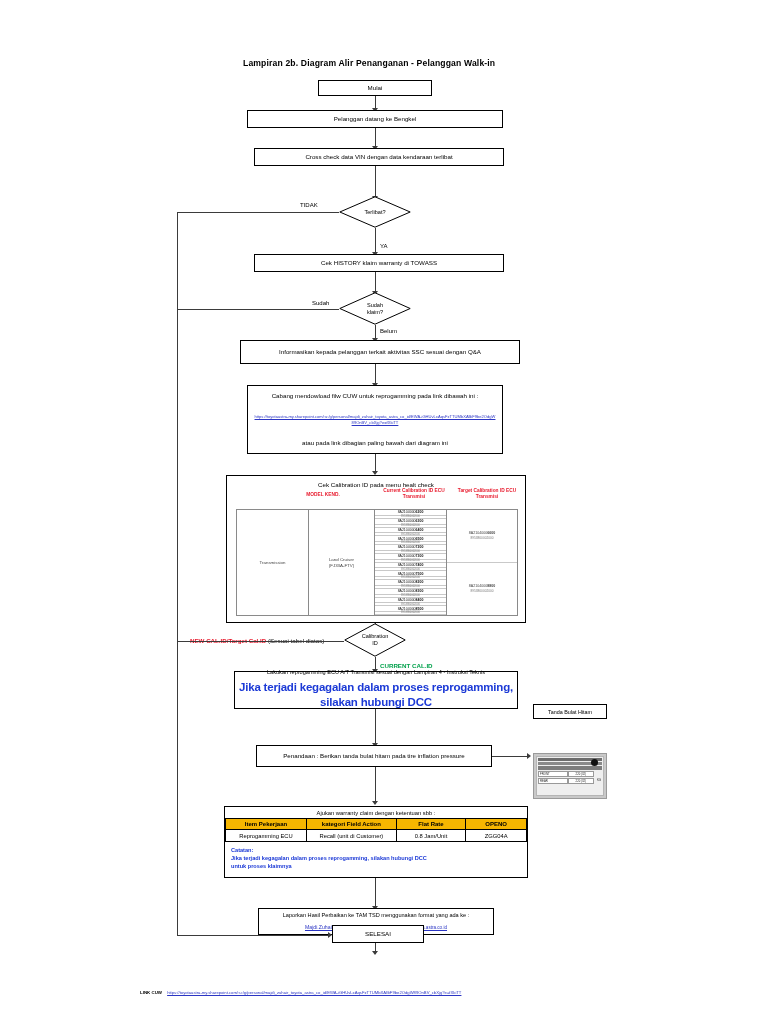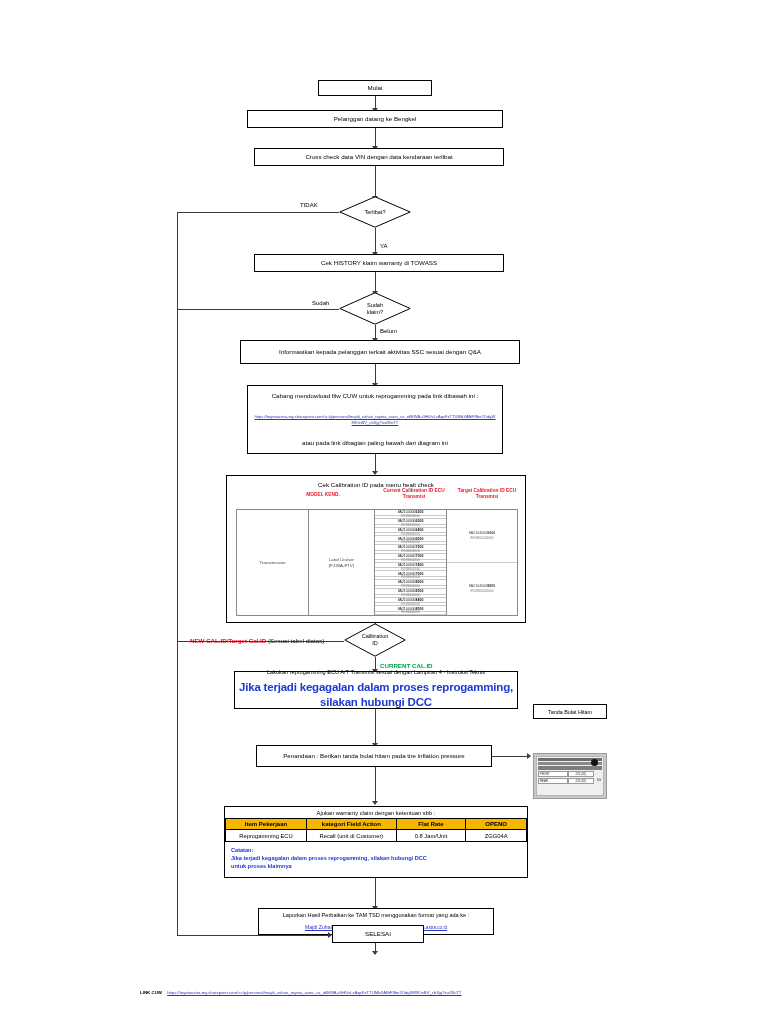--- a/index.html
+++ b/index.html
@@ -129,20 +129,21 @@
     position:absolute;left:140px;top:990px;width:530px;
     font-size:4.2px;white-space:nowrap;
   }
   #bottomlink .tag{font-weight:bold;font-size:4.4px;}
 </style>
 </head>
 <body>
 
 <div id="sheet">
 
+  <div id="title">Lampiran 2b. Diagram Alir Penanganan - Pelanggan Walk-in</div>
 
   <div class="node" style="left:318px;top:80px;width:114px;height:16px;">
     <span>Mulai</span>
   </div>
   <div class="vline" style="left:374.5px;top:96px;height:14px;"></div>
   <div class="arrow-d" style="left:372px;top:108px;"></div>
 
   <div class="node" style="left:247px;top:110px;width:256px;height:18px;">
     <span>Pelanggan datang ke Bengkel</span>
   </div>

